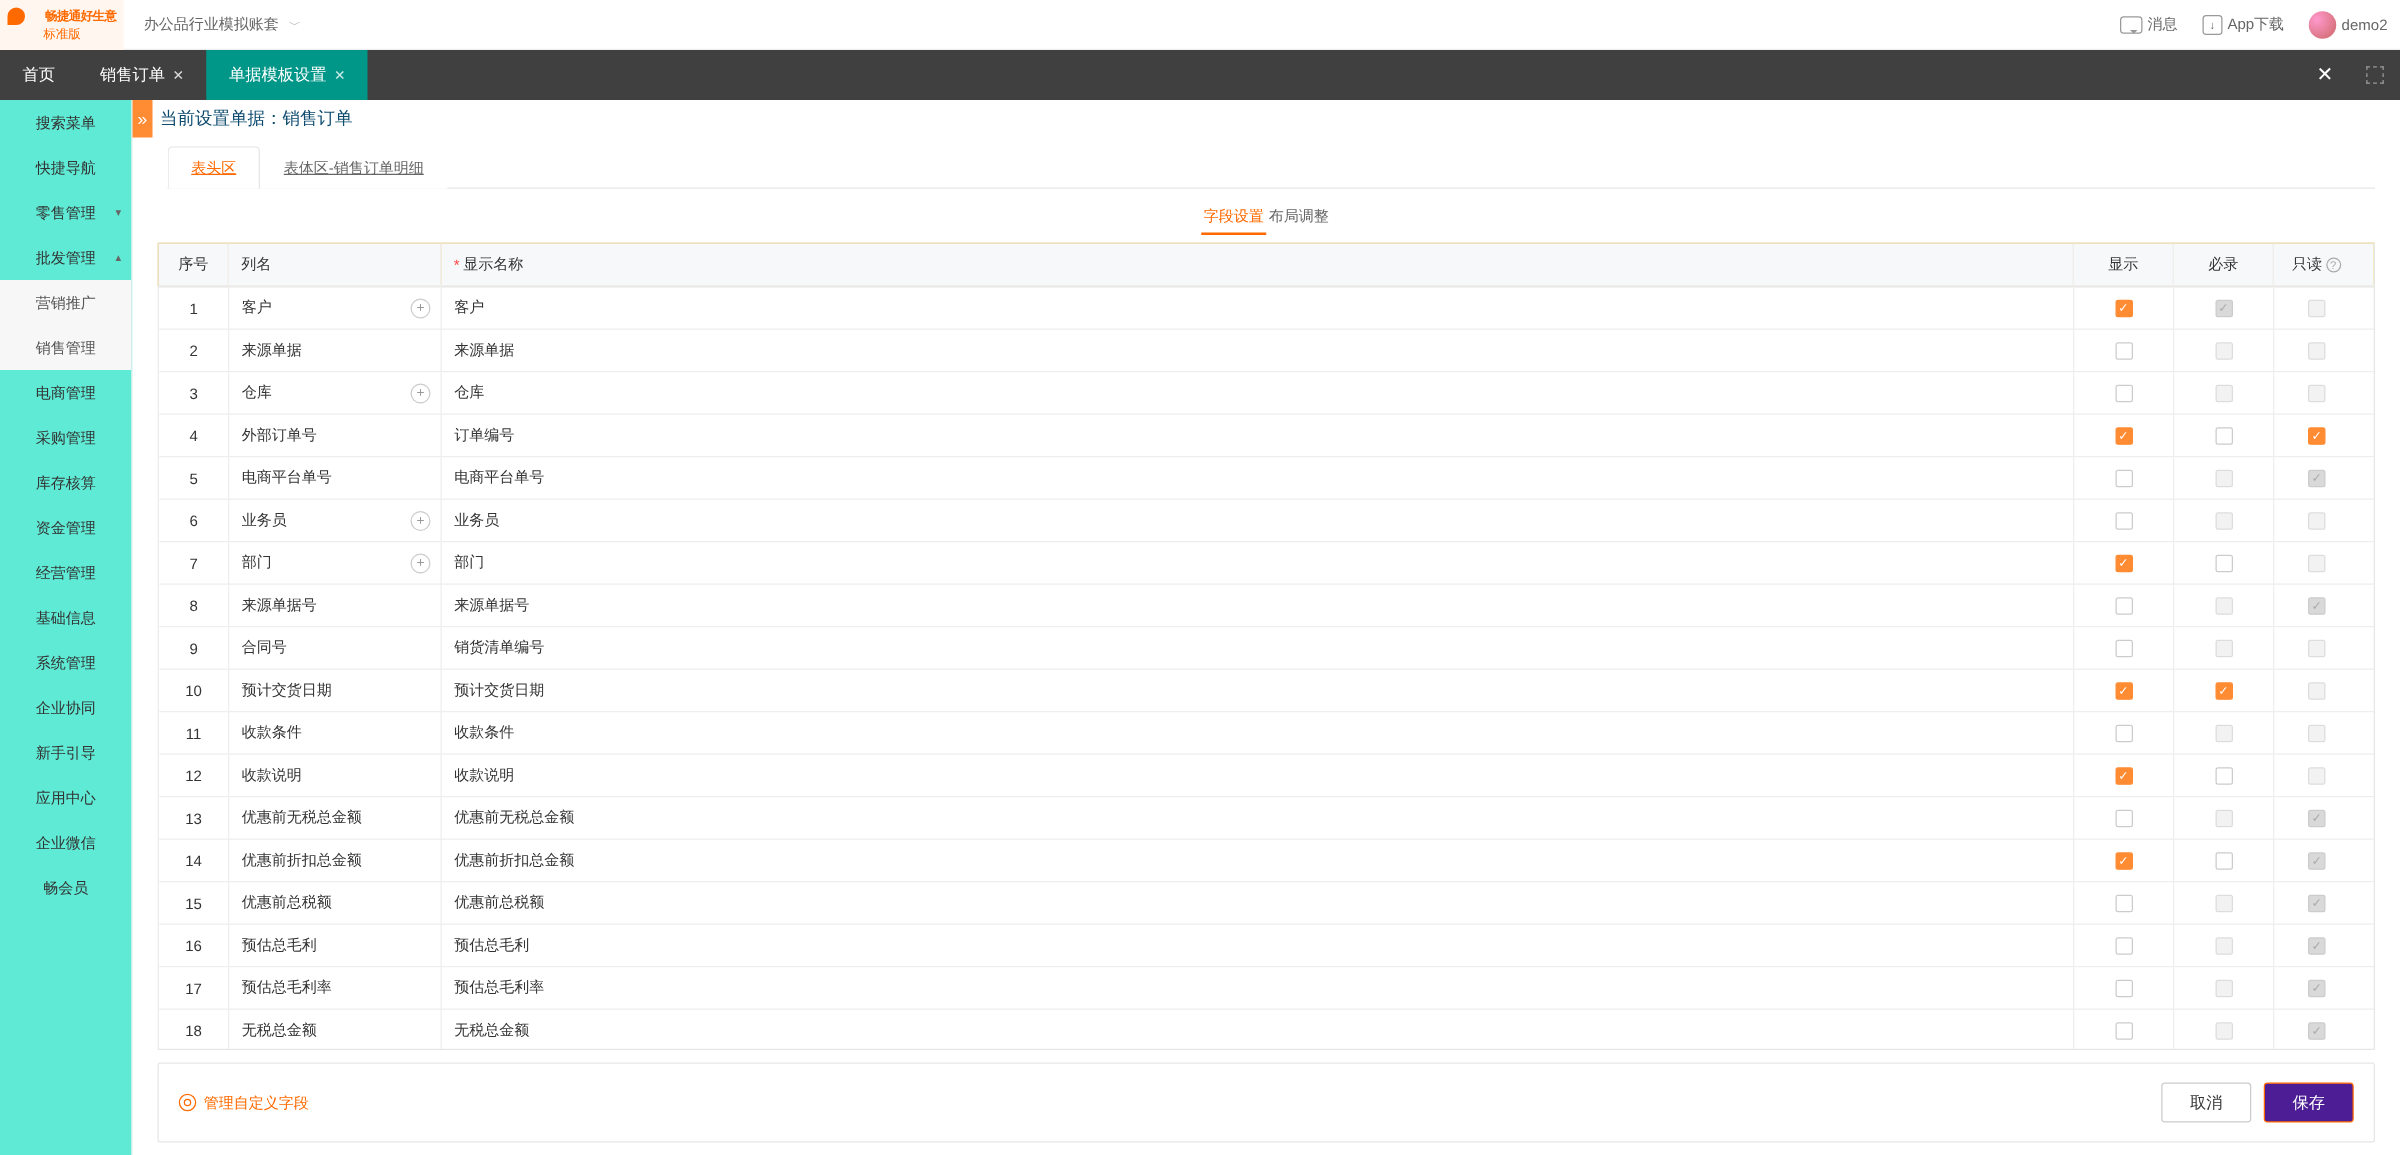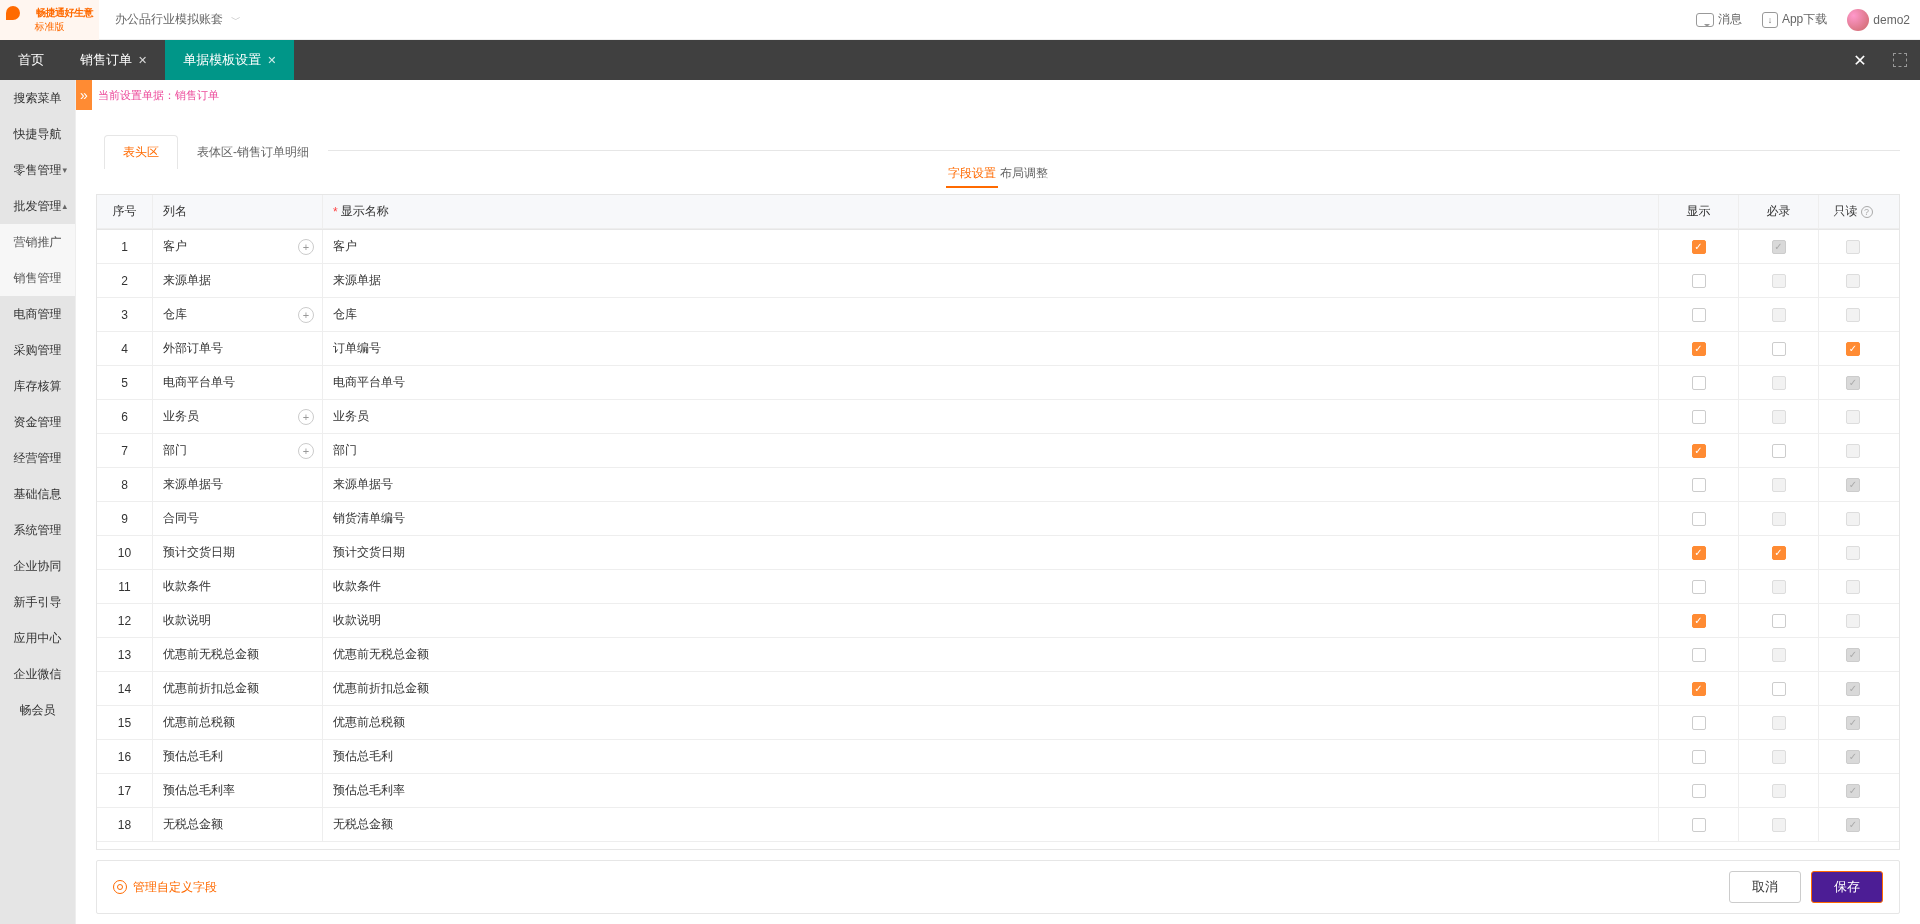--- a/index.html
+++ b/index.html
@@ -25,34 +25,34 @@
 
 .tabbar { height: 40px; background: #404040; display: flex; align-items: stretch; color: #fff; }
 .tab { padding: 0 18px; display: flex; align-items: center; gap: 6px; cursor: pointer; font-size: 13px; position: relative; }
 .tab.active { background: #009688; }
 .tab .close { font-size: 11px; opacity: .8; }
 .tabbar-spacer { flex: 1; }
 .tabbar-icon { width: 40px; display:flex;align-items:center;justify-content:center;color:#fff;cursor:pointer;font-size:16px; }
 
 
 .layout { display: flex; height: calc(100vh - 80px); }
-.sidebar { width: 76px; background: #e5e5e5; border-right: 1px solid #eee; overflow-y: auto; }
+.sidebar { width: 106px; background: #5eead4; border-right: 1px solid #eee; overflow-y: auto; }
 .side-item { height: 36px; display: flex; align-items: center; justify-content: center; gap: 4px; cursor: pointer; color: #333; font-size: 12px; position: relative; }
 .side-item .arrow { font-size: 9px; color: #666; position: absolute; right: 8px; }
 .side-sub { background: #f7f7f7; }
 .side-sub .side-item { color: #555; }
 
 
 .main { flex: 1; display: flex; flex-direction: column; background: #fff; min-width: 0; }
 .banner { display: flex; align-items: center; height: 30px; }
 .banner-tag { width: 16px; height: 30px; background: #ff8b33; color: #fff; display:flex;align-items:center;justify-content:center;font-size:14px; }
-.banner-text { padding-left: 6px; color: #ec4899; font-size: 11px; }
+.banner-text { padding-left: 6px; color: #0c4a6e; font-size: 14px; }
 
 .area-tabs { margin: 6px 20px 0 28px; display: flex; border-bottom: 1px solid #e6e6e6; }
-.area-tab { padding: 8px 18px; border: 1px solid transparent; border-bottom: none; cursor: pointer; color: #666; position: relative; top: 19px; background:#fff; }
+.area-tab { padding: 8px 18px; border: 1px solid transparent; border-bottom: none; cursor: pointer; color: #666; position: relative; top: 1px; background:#fff;text-decoration:underline; }
 .area-tab.active { border-color: #e6e6e6; color: #ff6a00; border-radius: 4px 4px 0 0; }
 
 .mode-tabs { display:flex; justify-content:center; margin: 10px 0 6px; }
 .mode-tab { padding: 4px 2px; cursor:pointer; color:#666; }
 .mode-tab.active { color: #ff6a00; border-bottom: 2px solid #ff6a00; }
 
 
 .table-wrap { flex:1; margin: 0 20px 0 20px; overflow: hidden; display:flex; flex-direction:column; }
 .thead { display:flex; background:#eab308; border:1px solid #e6e6e6; border-bottom:none; }
 .th, .td { padding: 8px 10px; border-bottom:1px solid #eee; display:flex; align-items:center; }
@@ -72,21 +72,21 @@
 .plus-btn { position:absolute; right:8px; width:16px;height:16px;border:1px solid #ccc;border-radius:50%;display:flex;align-items:center;justify-content:center;font-size:11px;color:#999;cursor:pointer;background:#fff; }
 
 .chk { width:14px;height:14px;border:1px solid #ccc;border-radius:2px;display:inline-flex;align-items:center;justify-content:center;font-size:10px;color:#fff;background:#fff; }
 .chk.on { background:#ff8b33;border-color:#ff8b33; }
 .chk.on::after { content:"✓"; }
 .chk.disabled { background:#f2f2f2;border-color:#ddd; }
 .chk.disabled.on { background:#d9d9d9;border-color:#ccc;color:#fff; }
 .chk.disabled.on::after { content:"✓"; color:#aaa; }
 
 
-.footer { height: 54px; margin: 10px 20px 10px 20px; border:1px solid #e6e6e6; border-radius:2px; display:flex; align-items:center; padding: 0 16px; }
+.footer { height: 64px; margin: 10px 20px 10px 20px; border:1px solid #e6e6e6; border-radius:2px; display:flex; align-items:center; padding: 0 16px; }
 .footer-left { display:flex; align-items:center; gap:6px; color:#ff6a00; cursor:pointer; }
 .gear-icon { width:14px;height:14px;border:1px solid #ff6a00;border-radius:50%;position:relative; }
 .gear-icon::before { content:""; position:absolute; inset:3px; border:1px solid #ff6a00; border-radius:50%; }
 .footer-spacer { flex:1; }
 .btn { height:32px; padding:0 22px; border-radius:3px; cursor:pointer; font-size:13px; display:inline-flex;align-items:center;justify-content:center; }
 .btn-default { border:1px solid #ccc; background:#fff; color:#333; margin-right:10px;text-align:right; }
 .btn-primary { border:1px solid #ff6a00; background:#4c1d95; color:#fff; }
 </style>
 </head>
 <body>

